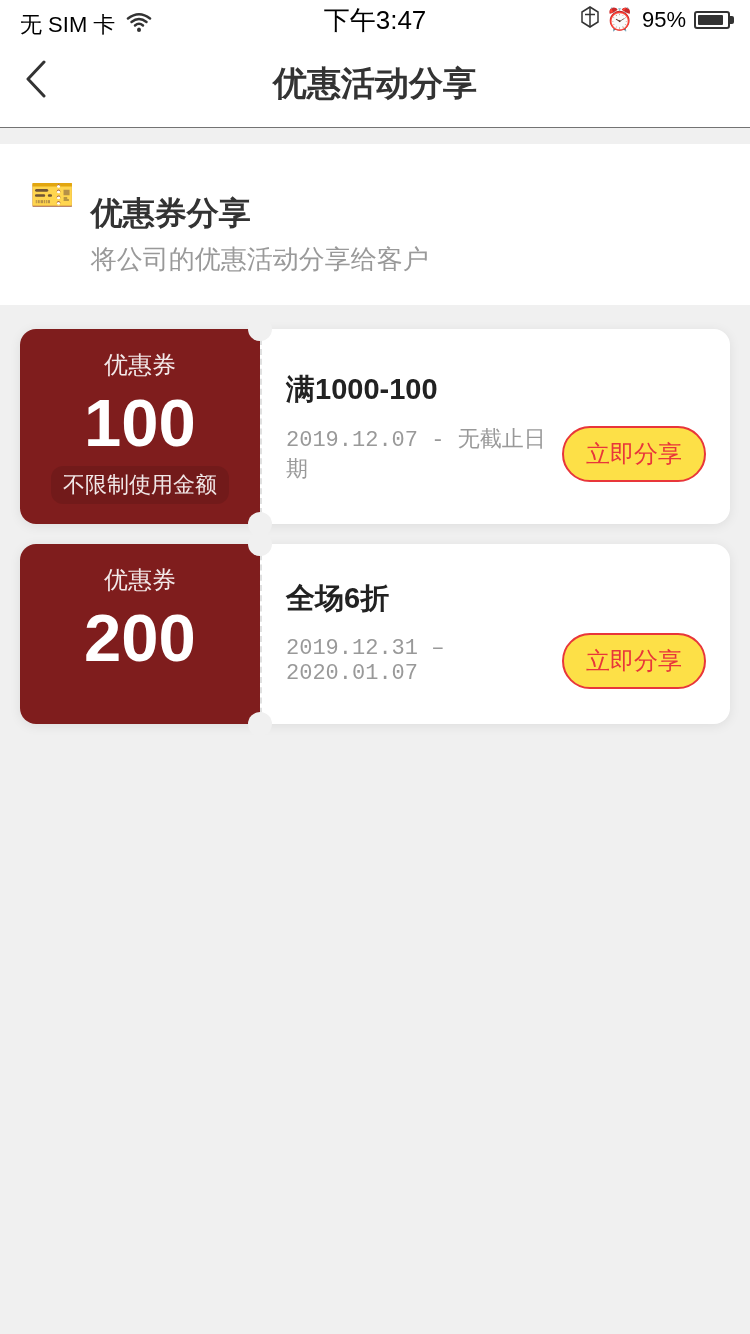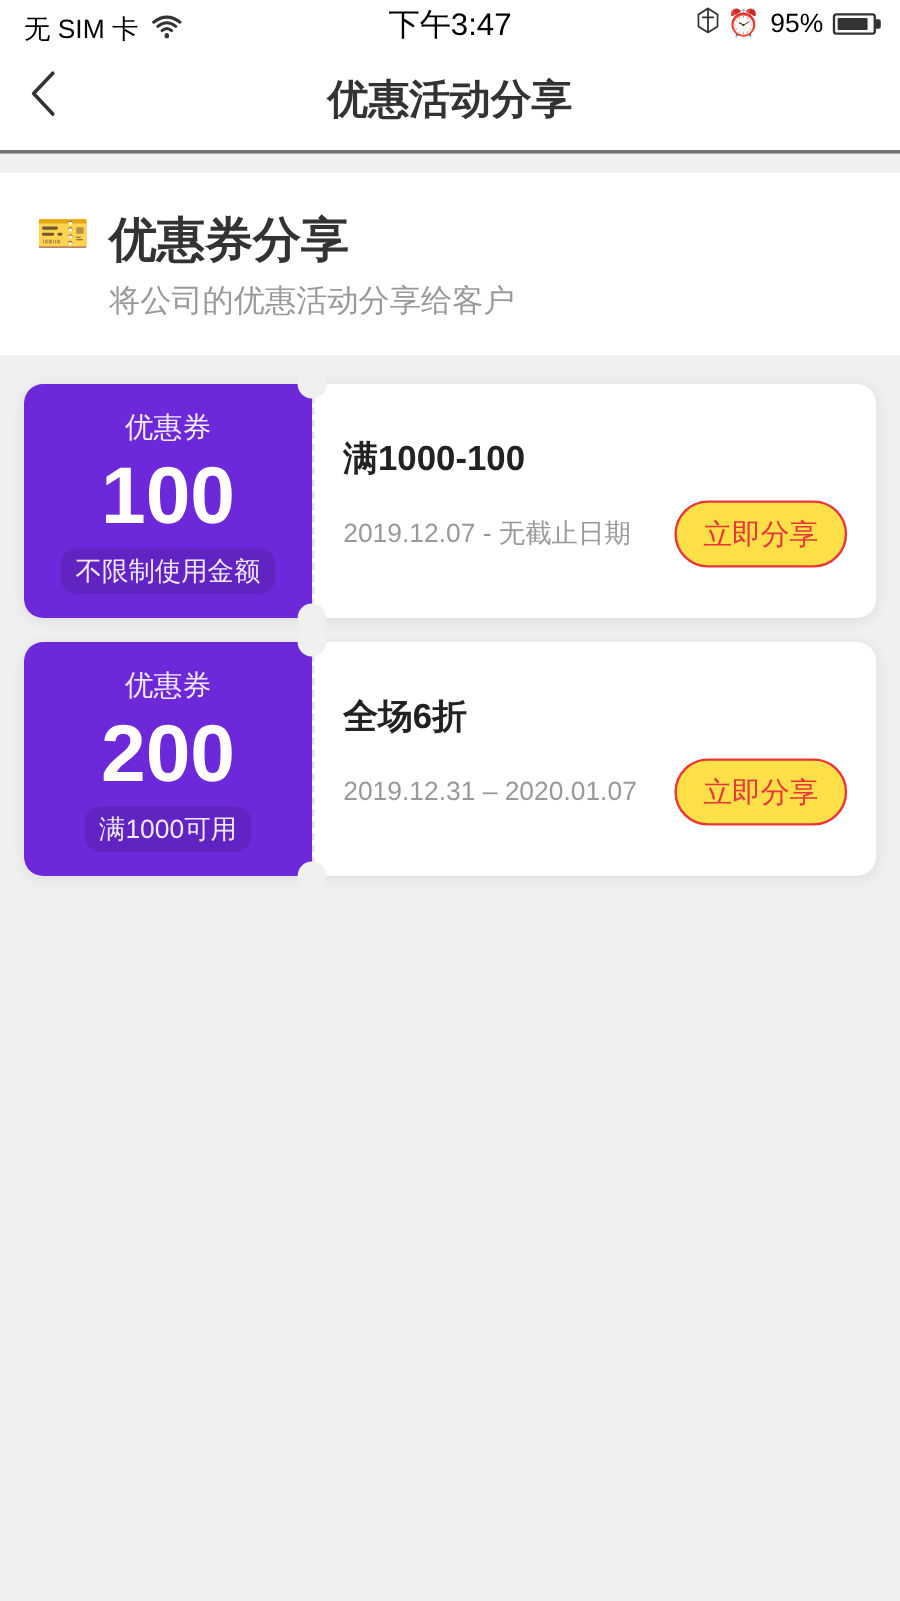--- a/index.html
+++ b/index.html
@@ -71,21 +71,21 @@
     }
 
     
     .nav-bar {
       height: 88px;
       background: #fff;
       display: flex;
       align-items: center;
       justify-content: center;
       position: relative;
-      border-bottom: 3px solid #737373;
+      border-bottom: 1px solid #737373;
     }
     .nav-back {
       position: absolute;
       left: 24px;
       font-size: 36px;
       color: #333;
       cursor: pointer;
     }
     .nav-title {
       font-size: 34px;
@@ -100,23 +100,24 @@
       display: flex;
       align-items: flex-start;
       gap: 16px;
       margin-top: 16px;
     }
     .section-icon {
       font-size: 36px;
       margin-top: 2px;
     }
     .section-text h2 {
-      font-size: 40px;
+      font-size: 32px;
       font-weight: 600;
       color: #333;
+      margin-top: 20px;
     }
     .section-text p {
       font-size: 26px;
       color: #999;
       margin-top: 6px;
     }
 
     
     .coupon-list {
       padding: 24px 20px;
@@ -132,21 +133,21 @@
       overflow: visible;
       display: flex;
       box-shadow: 0 2px 12px rgba(0,0,0,0.08);
       position: relative;
       min-height: 180px;
     }
 
     
     .coupon-left {
       width: 240px;
-      background: #6d28d9;
+      background: #7f1d1d;
       border-radius: 16px 0 0 16px;
       display: flex;
       flex-direction: column;
       align-items: center;
       padding: 20px 21px;
       position: relative;
       flex-shrink: 0;
     }
     .coupon-left::before,
     .coupon-left::after {
@@ -199,20 +200,21 @@
       margin-bottom: 14px;
     }
     .coupon-bottom {
       display: flex;
       align-items: center;
       justify-content: space-between;
     }
     .coupon-date {
       font-size: 22px;
       color: #999;
+      font-family: Liberation Mono, monospace;
     }
     .share-btn {
       border: 2px solid #e8363a;
       color: #e8363a;
       background: #fde047;
       padding: 10px 22px;
       border-radius: 30px;
       font-size: 24px;
       cursor: pointer;
       white-space: nowrap;
@@ -287,21 +289,20 @@
         <div class="coupon-bottom">
           <span class="coupon-date">2019.12.07 - 无截止日期</span>
           <button class="share-btn">立即分享</button>
         </div>
       </div>
     </div>
     <div class="coupon-card">
       <div class="coupon-left">
         <span class="coupon-label">优惠券</span>
         <span class="coupon-amount">200</span>
-        <span class="coupon-condition">满1000可用</span>
       </div>
       <div class="coupon-right">
         <div class="coupon-title">全场6折</div>
         <div class="coupon-bottom">
           <span class="coupon-date">2019.12.31 – 2020.01.07</span>
           <button class="share-btn">立即分享</button>
         </div>
       </div>
     </div>
   </div>

